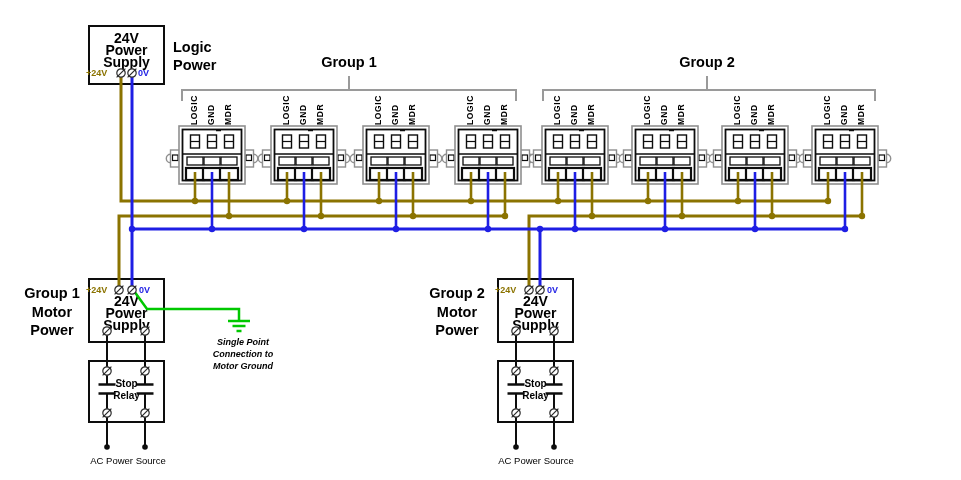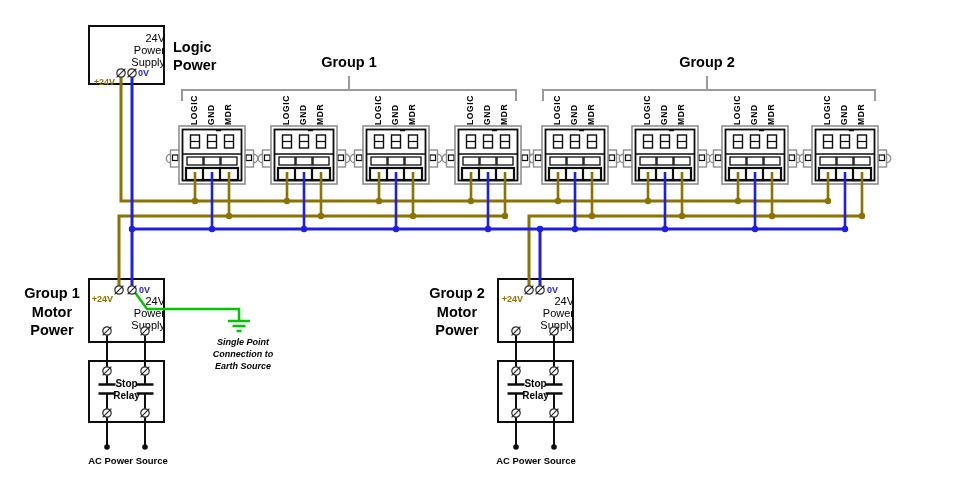--- a/index.html
+++ b/index.html
@@ -1,22 +1,22 @@
 <!DOCTYPE html>
 <html style="--wire-24v: #8B7300; --wire-0v: #1E1EE4; --wire-earth: #00C800; --bracket-gray: #9A9A9A; --line-black: #0D0D0D;"><head>
 <meta charset="utf-8">
 <style>
   html,body{margin:0;padding:0;background:#fff;}
   #stage{position:relative;width:961px;height:480px;background:#fff;overflow:hidden;
          font-family:"Liberation Sans",sans-serif;color:#000;}
   .box{position:absolute;border:2px solid #0d0d0d;background:#fff;box-sizing:border-box;}
-  .txt{position:absolute;font-weight:bold;white-space:nowrap;}
+  .txt{position:absolute;font-weight:normal;white-space:nowrap;}
   .center{text-align:center;}
-  .right{text-align:right;margin-top:9px;}
-  .box-title{font-size:11px;line-height:12px;font-weight:normal;text-align:right;}
+  .right{text-align:left;}
+  .box-title{font-size:14px;line-height:12px;font-weight:bold;}
   .term{font-size:9px;line-height:11px;font-weight:bold;}
   .hdr{font-size:14.5px;line-height:17.5px;font-weight:bold;}
   .grp-label{font-size:14.5px;line-height:18.5px;font-weight:bold;}
   .relay-txt{font-size:10px;line-height:11.5px;font-weight:bold;}
   .ac-txt{font-size:9.5px;}
   .note{font-size:9px;line-height:12px;font-weight:bold;font-style:italic;}
   .c24{color:var(--wire-24v);}
   .c0{color:var(--wire-0v);}
   .pin-label{position:absolute;width:34px;height:12px;font-size:8.5px;font-weight:bold;
              letter-spacing:0.6px;transform-origin:0 0;transform:rotate(-90deg);
@@ -96,21 +96,21 @@
     <div>Stop</div>
     <div>Relay</div>
   </div>
 
   <div class="txt ac-txt center" style="left:77px;top:455px;width:102px;">AC Power Source</div>
   <div class="txt ac-txt center" style="left:485px;top:455px;width:102px;">AC Power Source</div>
 
   <div class="txt note center" style="left:183px;top:336px;width:120px;">
     <div>Single Point</div>
     <div>Connection to</div>
-    <div>Earth Source</div>
+    <div>Motor Ground</div>
   </div>
 
   <svg id="wires" width="961" height="480" viewBox="0 0 961 480">
     <defs>
       <g id="screw">
         <circle r="4.2" fill="#fff" stroke="#2b2b2b" stroke-width="1.2"></circle>
         <line x1="-4.4" y1="4.4" x2="4.4" y2="-4.4" stroke="#2b2b2b" stroke-width="1.2"></line>
       </g>
       <g id="tblock">
         <circle cx="-9.5" cy="31.5" r="4.2" fill="#fff" class="sgray" stroke-width="1.4"></circle>

